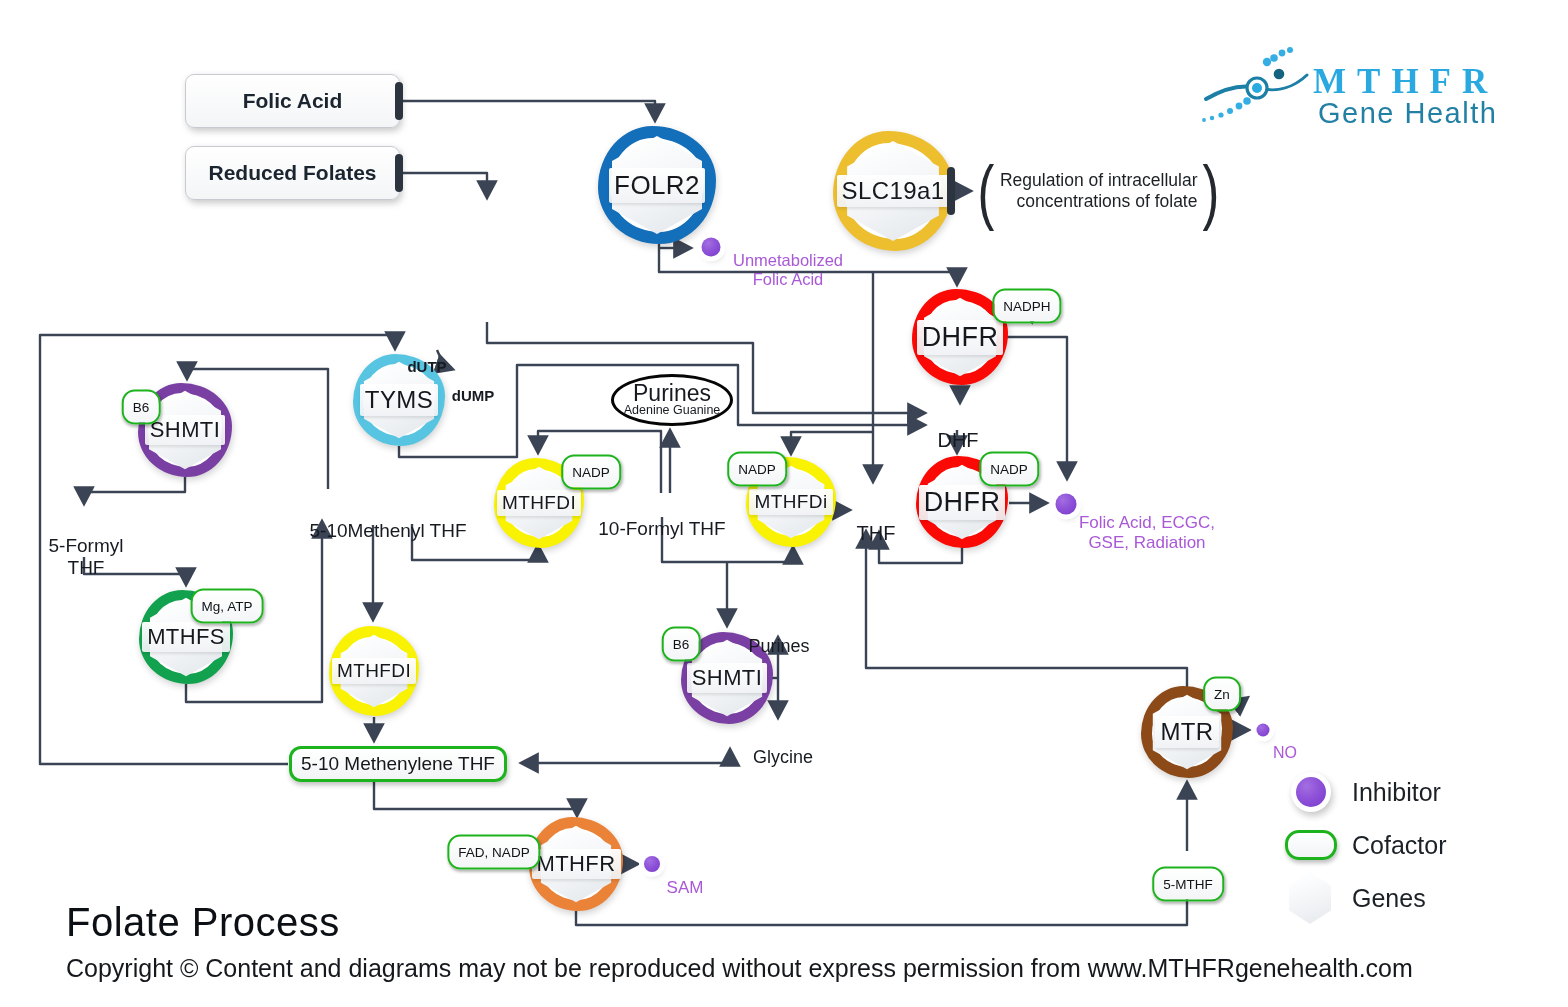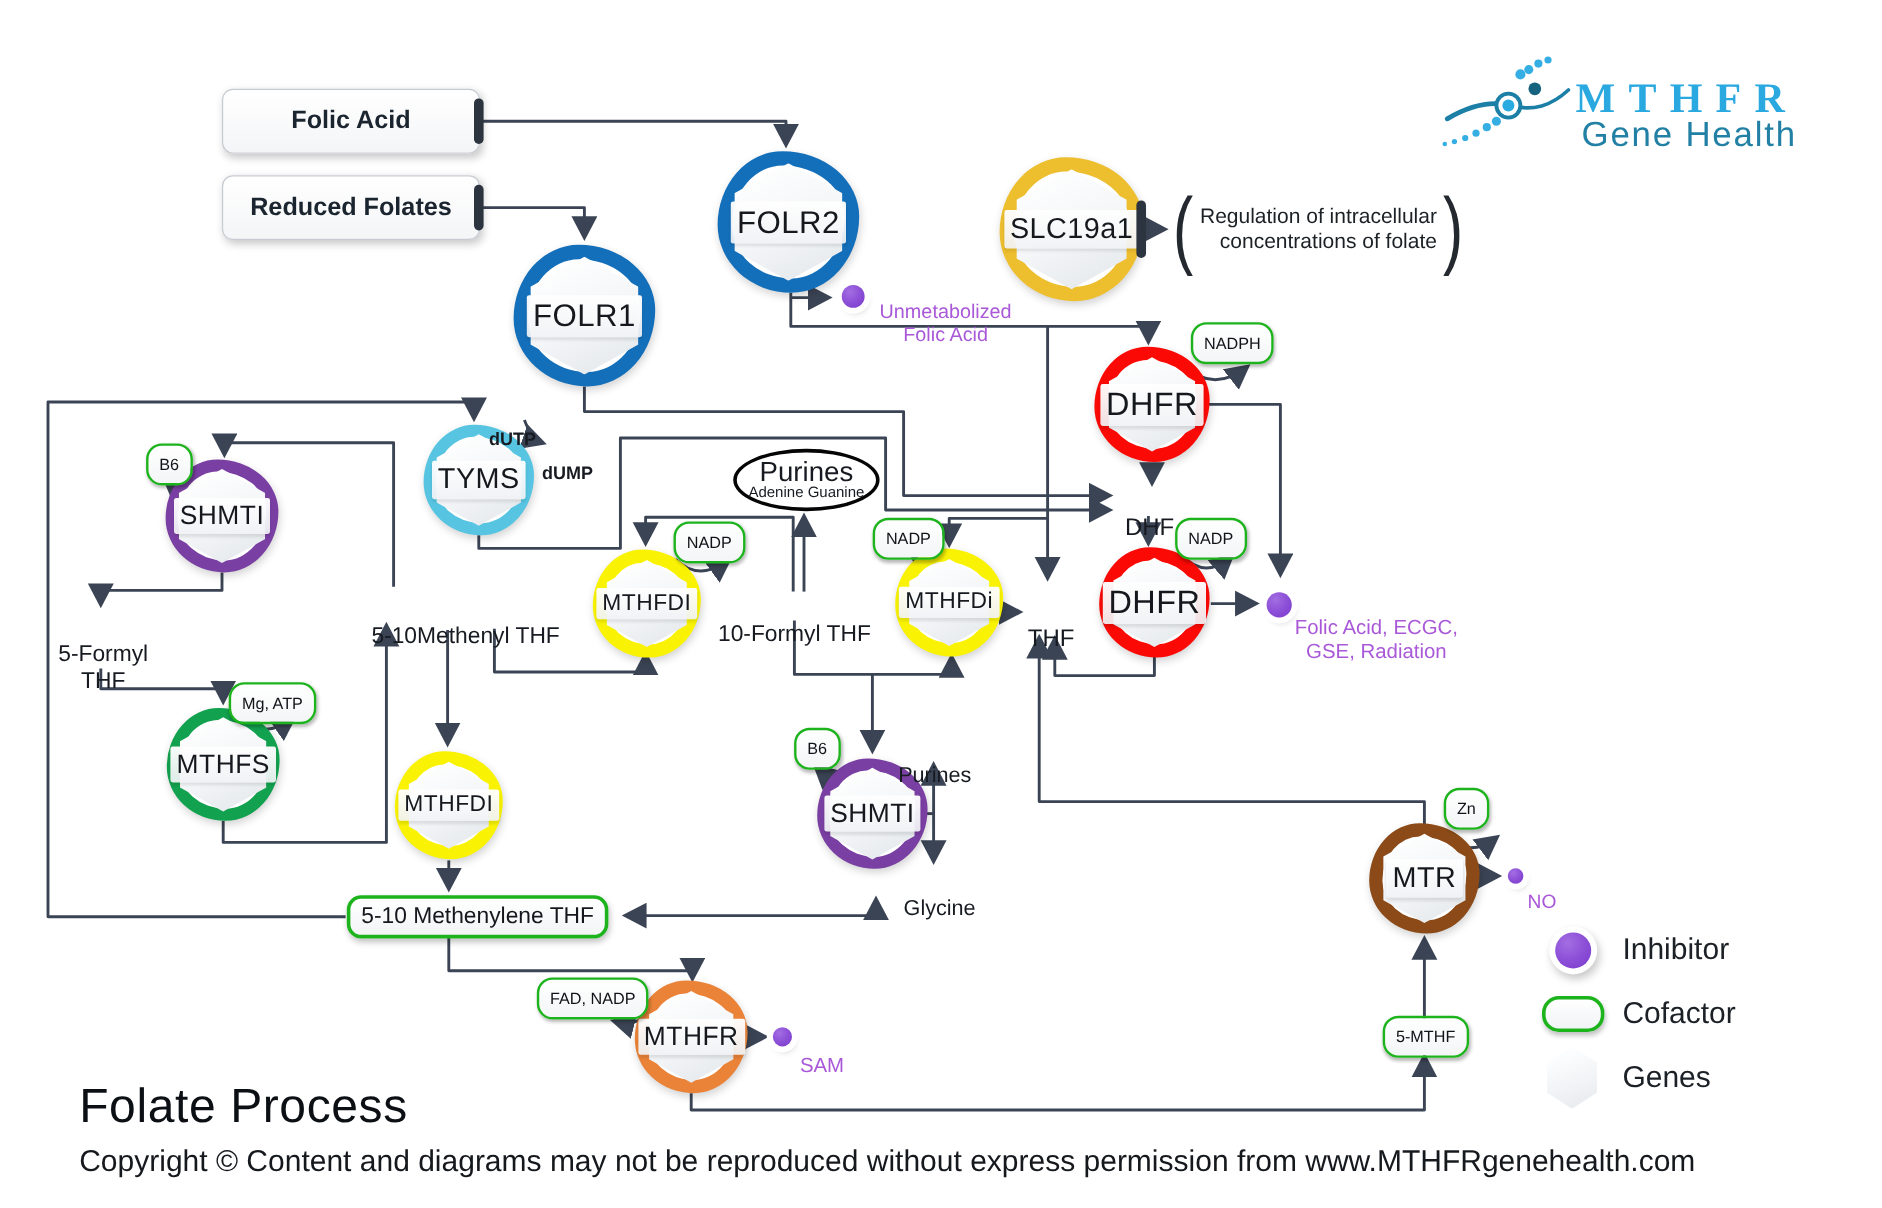--- a/index.html
+++ b/index.html
@@ -14,21 +14,21 @@
   .hexinner{position:absolute;inset:-3px;
            clip-path:polygon(50% 1%,95% 26%,95% 74%,50% 99%,5% 74%,5% 26%);
            background:linear-gradient(155deg,#ffffff 8%,#f4f6f8 52%,#e2e6ea 100%);}
   .hexlabel{position:relative;z-index:2;color:#15191e;white-space:nowrap;letter-spacing:.4px;
            background:linear-gradient(180deg,rgba(255,255,255,.96),rgba(240,242,245,.92));
            padding:2px 5px;border-radius:2px;box-shadow:0 2px 3px rgba(0,0,0,.10);}
   
   .pill{position:absolute;transform:translate(-50%,-50%);box-sizing:border-box;
         background:linear-gradient(#ffffff,#f3f5f6);border:2.5px solid #1db31d;border-radius:13px;
         font-size:13.5px;color:#101418;padding:8px 9px;white-space:nowrap;text-align:center;
-        box-shadow:1px 2px 3px rgba(0,0,0,.28);z-index:5;}
+        box-shadow:1px 2px 3px rgba(0,0,0,.28);z-index:5;margin-top:20px;}
   
   .inh{position:absolute;transform:translate(-50%,-50%);border-radius:50%;z-index:5;
        background:radial-gradient(circle at 35% 30%,#a36ee2 0%,#8e52d8 45%,#7a39cc 100%);
        box-shadow:0 0 0 5px #fff,2px 4px 6px rgba(0,0,0,.22);}
   
   .lbl{position:absolute;transform:translate(-50%,-50%);white-space:nowrap;color:#171b21;z-index:4;margin-top:24px;}
   .purple{color:#a958d8;}
   
   .srcbox{position:absolute;box-sizing:border-box;display:flex;align-items:center;justify-content:center;
         background:linear-gradient(#ffffff,#f4f5f7);border:1px solid #c7cbd1;border-radius:9px;
@@ -132,24 +132,20 @@
     <span>Folic Acid</span>
   </div>
   <div class="srcbox" style="left:185px;top:146px;width:215px;height:54px;">
     <span>Reduced Folates</span>
   </div>
 
   <div class="hexnode" style="left:598px;top:126px;width:118px;height:118px;--ring:#146fba;--bw:12px;font-size:26px;">
     <div class="hexinner"></div>
     <span class="hexlabel">FOLR2</span>
   </div>
-  <div class="hexnode" style="left:428px;top:204px;width:118px;height:118px;--ring:#146fba;--bw:12px;font-size:26px;">
-    <div class="hexinner"></div>
-    <span class="hexlabel">FOLR1</span>
-  </div>
   <div class="hexnode" style="left:833px;top:131px;width:120px;height:120px;--ring:#edbe2e;--bw:12px;font-size:24px;">
     <div class="hexinner"></div>
     <span class="hexlabel">SLC19a1</span>
   </div>
   <div class="slcbar" style="left:947px;top:167px;height:48px;"></div>
   <div class="hexnode" style="left:912px;top:289px;width:96px;height:96px;--ring:#fa0905;--bw:11px;font-size:27px;">
     <div class="hexinner"></div>
     <span class="hexlabel">DHFR</span>
   </div>
   <div class="hexnode" style="left:916px;top:456px;width:92px;height:92px;--ring:#fa0905;--bw:11px;font-size:27px;">

